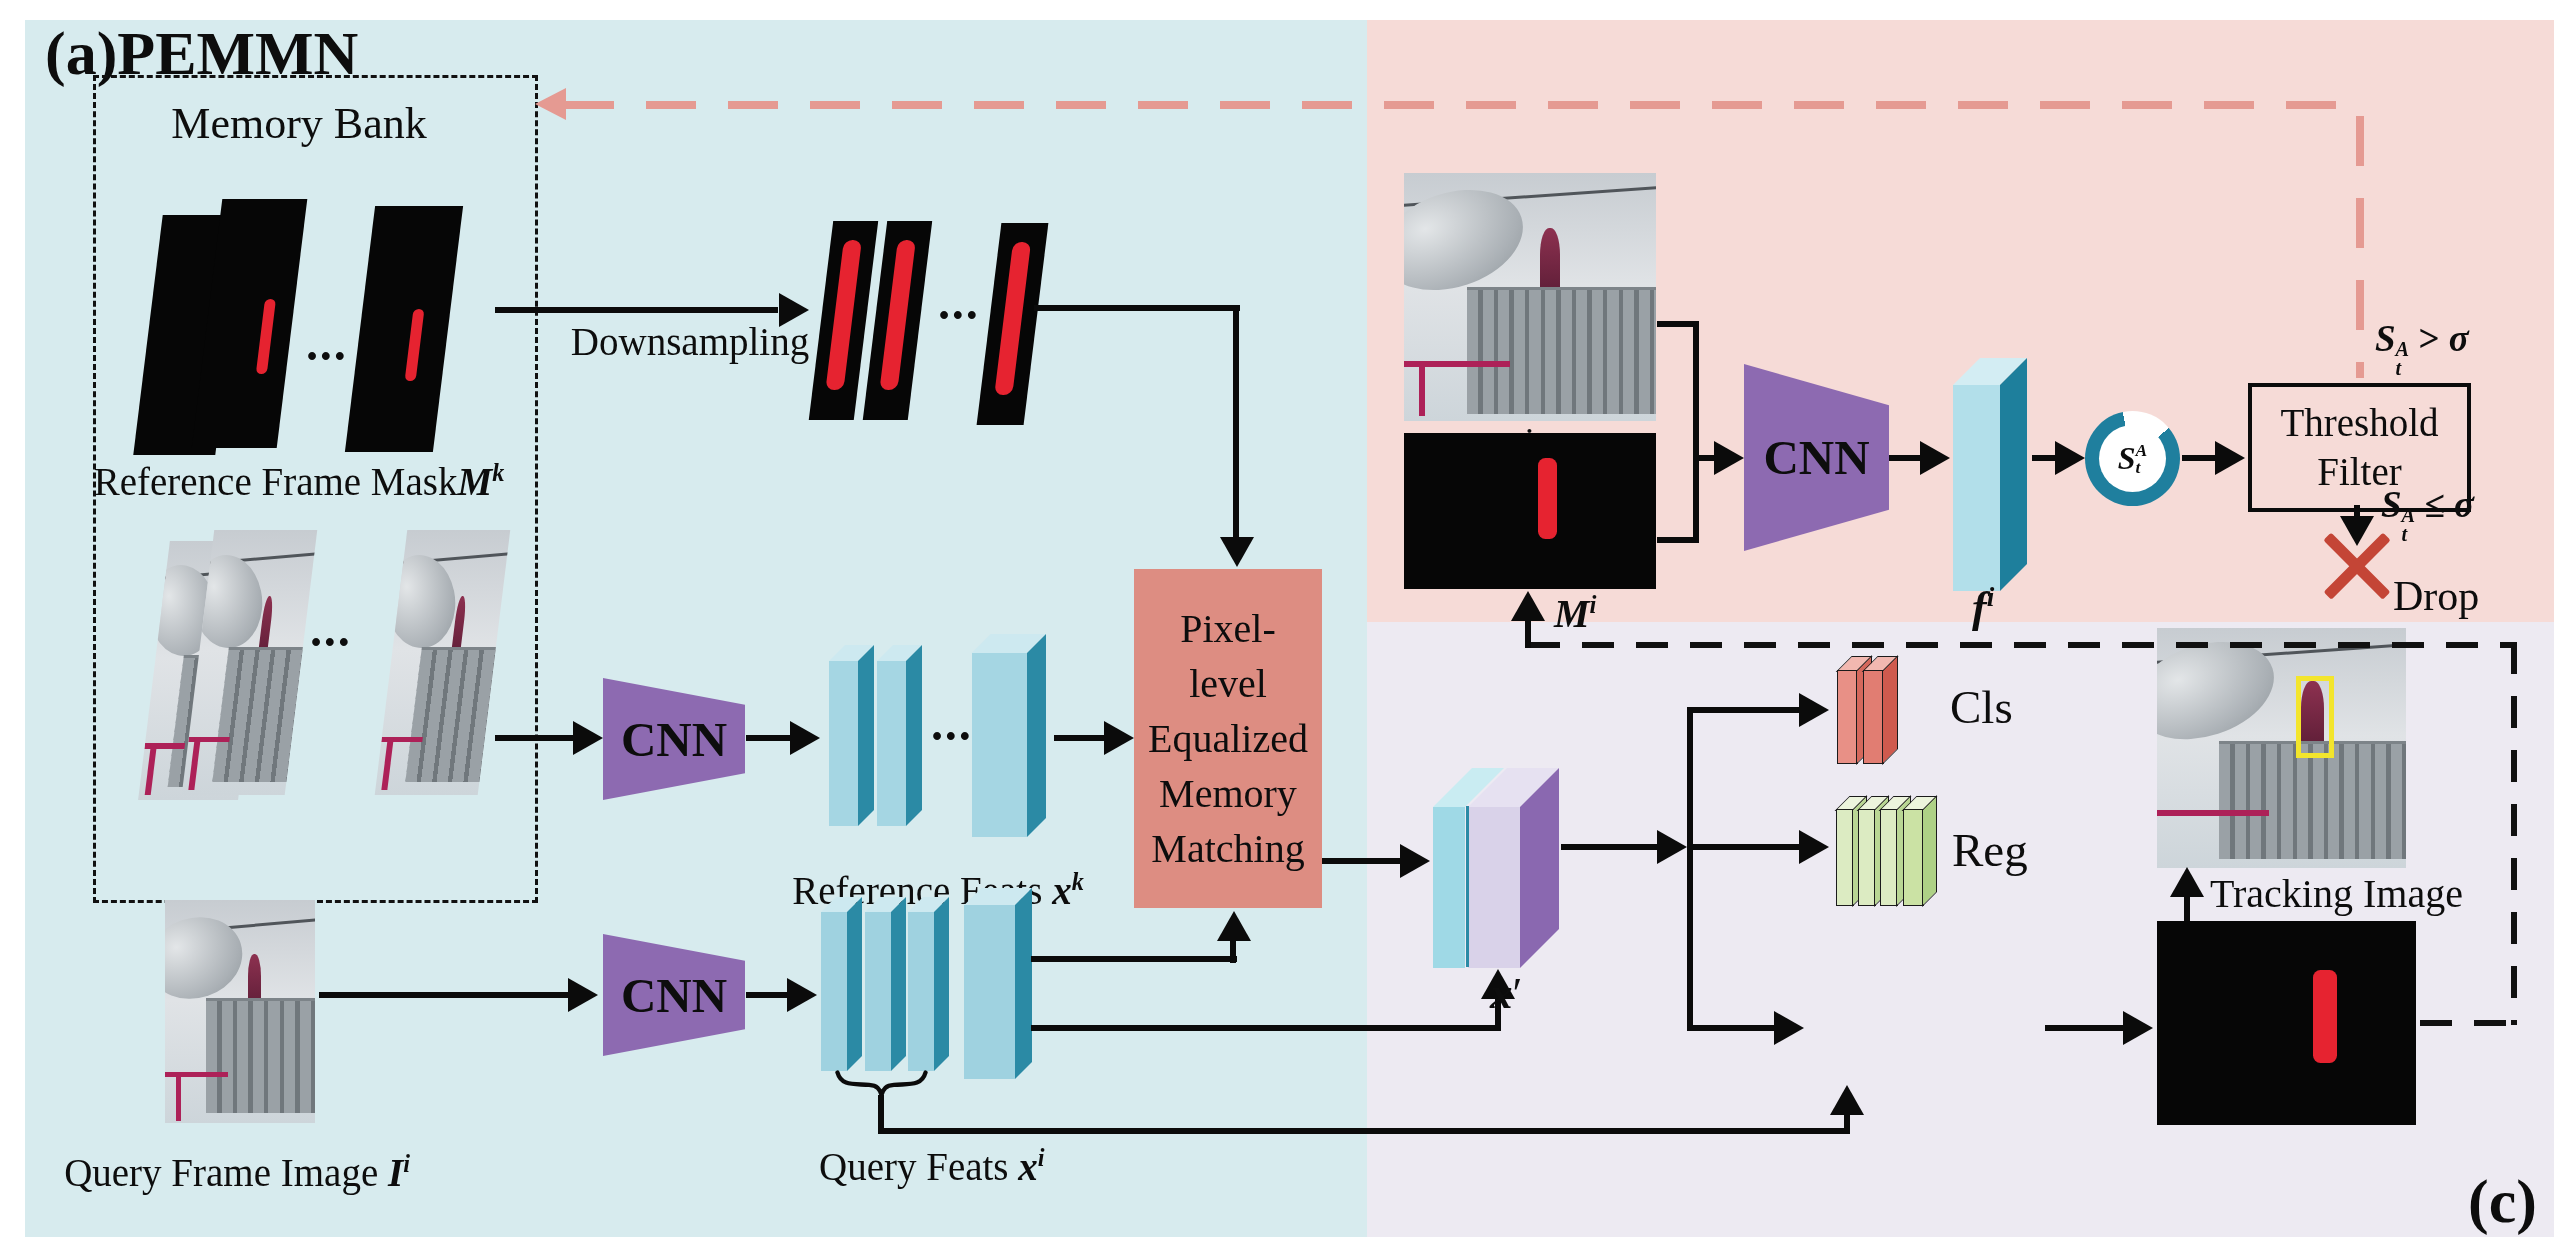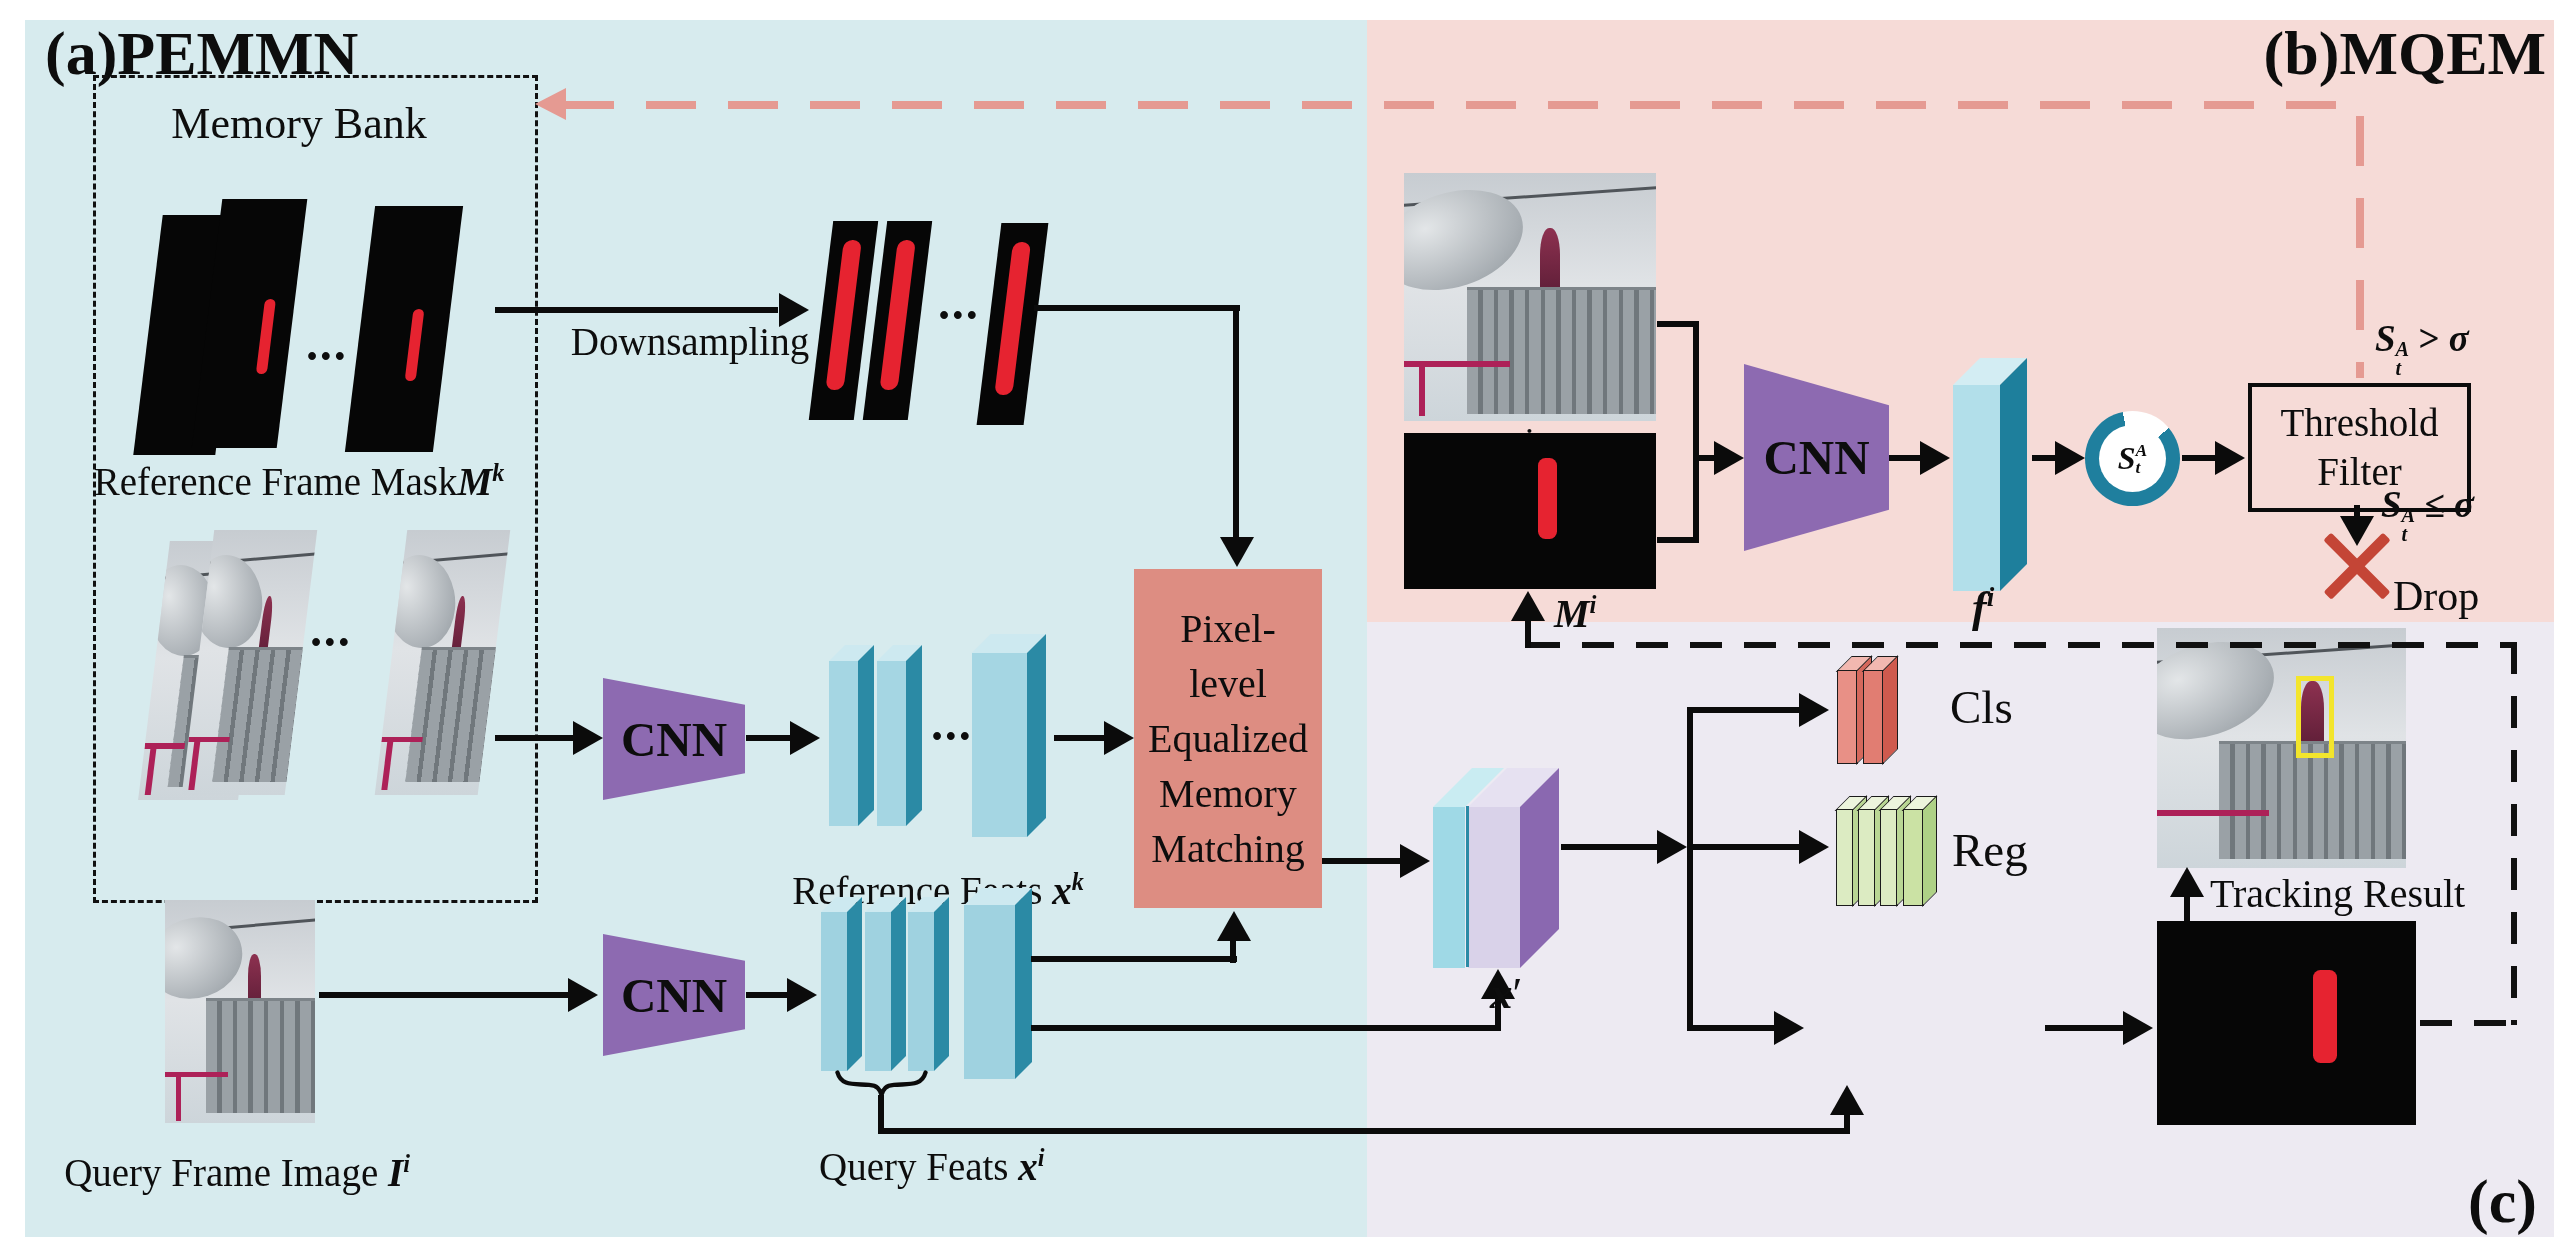--- a/index.html
+++ b/index.html
@@ -89,21 +89,20 @@
 </head>
 <body>
 
 <div id="root">
 
   <div class="panel panel-a"></div>
   <div class="panel panel-b"></div>
   <div class="panel panel-c"></div>
 
   <div class="title" style="left:45px;top:22.4px;">(a)PEMMN</div>
-  <div class="title" style="right:30px;top:22.4px;">(b)MQEM</div>
   <div class="title" style="left:2468px;top:1170px;">(c)</div>
 
   <div class="membox"></div>
   <div class="lbl ctr" style="left:299px;top:100px;font-size:44px;">Memory Bank</div>
 
   <div class="mask lean" style="left:148px;top:215px;width:82px;height:240px;"></div>
   <div class="mask lean" style="left:207px;top:199px;width:85px;height:249px;">
     <div class="blob" style="left:55px;top:100px;width:10.6px;height:75px;"></div>
   </div>
   <div class="dots" style="left:307px;top:340px;">•••</div>
@@ -326,21 +325,21 @@
   <div class="photo" style="left:2157px;top:628px;width:249px;height:240px;">
     <div class="ph-wire" style="top:10%;transform:rotate(-4deg);"></div>
     <div class="ph-drum" style="left:-10%;top:7%;width:58%;height:38%;transform:rotate(-18deg);"></div>
     <div class="ph-bush" style="left:58%;top:22%;width:9%;height:25%;"></div>
     <div class="ph-body" style="left:25%;top:47%;width:85%;height:48%;"></div>
     <div class="ph-pipe-h" style="left:0;top:76%;width:45%;"></div>
     <div class="bbox" style="left:56%;top:20%;width:11%;height:30%;"></div>
   </div>
   <div class="vl" style="left:2184px;top:892px;height:29px;"></div>
   <div class="ah u" style="left:2170px;top:867px;"></div>
-  <div class="lbl" style="left:2210px;top:872px;font-size:40px;">Tracking Result</div>
+  <div class="lbl" style="left:2210px;top:872px;font-size:40px;">Tracking Image</div>
 
   <div class="mask" style="left:2157px;top:921px;width:259px;height:204px;">
     <div class="blob" style="left:156px;top:49px;width:24px;height:93px;"></div>
   </div>
 
   <div class="bdash-h" style="left:2420px;top:1020px;width:97px;"></div>
   <div class="bdash-v" style="left:2511px;top:642px;height:383px;"></div>
   <div class="bdash-h" style="left:1528px;top:642px;width:987px;"></div>
   <div class="vl" style="left:1525px;top:618px;height:30px;"></div>
   <div class="ah u" style="left:1511px;top:591px;"></div>

